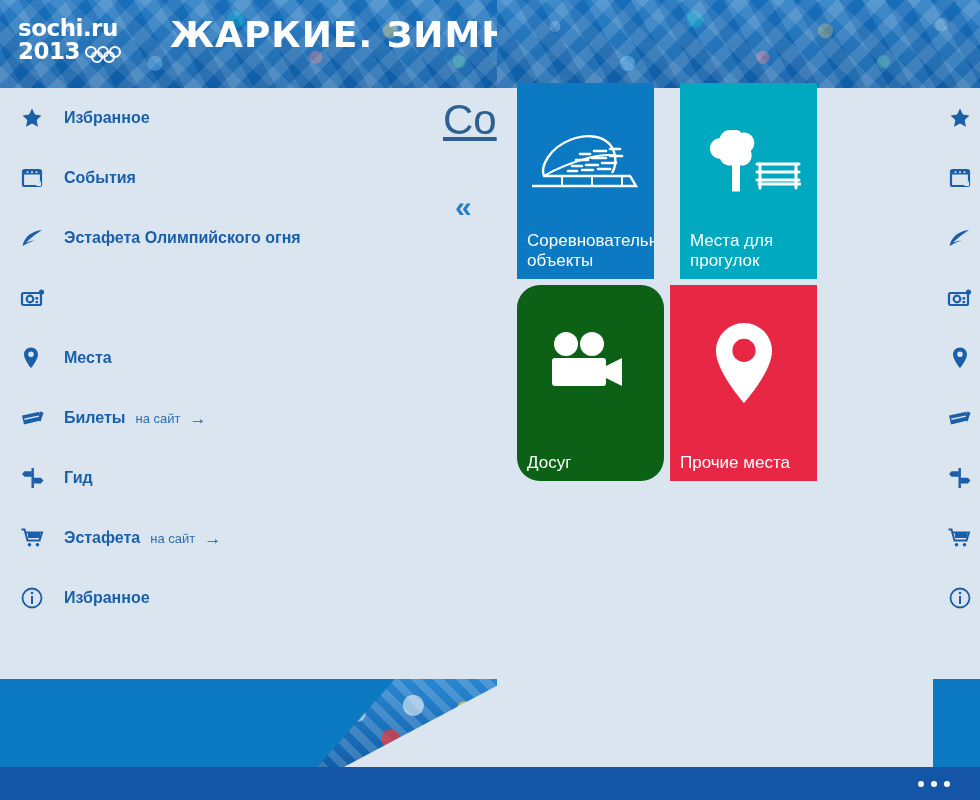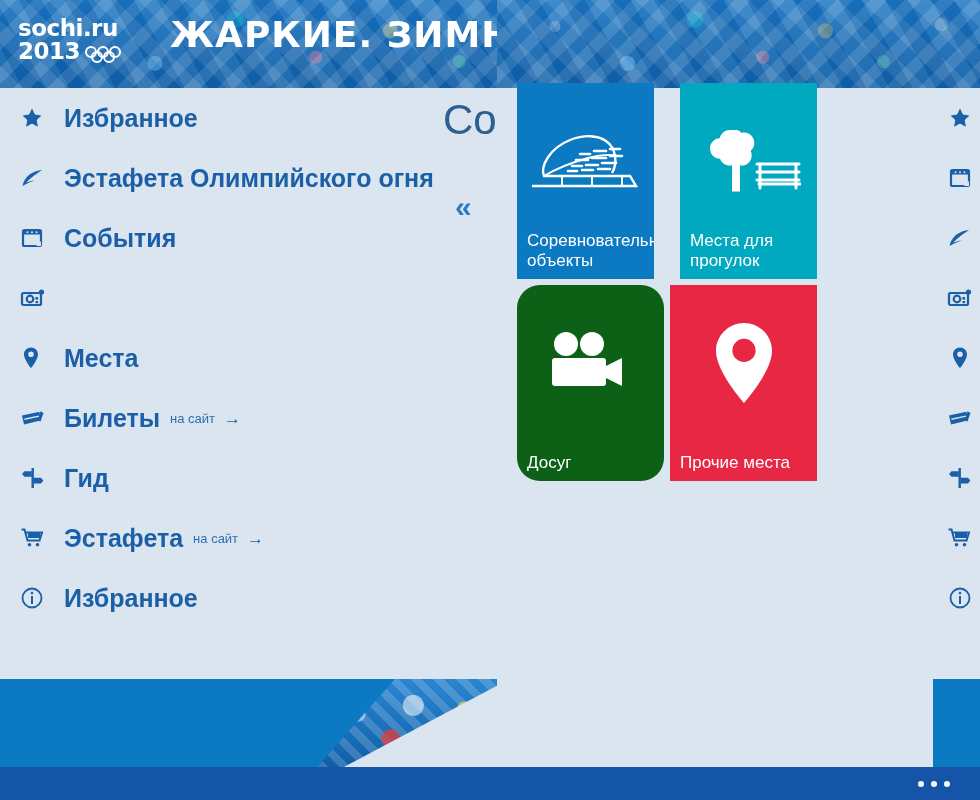--- a/index.html
+++ b/index.html
@@ -74,21 +74,21 @@
     position: relative; display: flex; align-items: center;
     height: 60px; padding-left: 20px;
     color: #1b5fa8;
   }
   .menu-item .ic {
     width: 32px; height: 28px; flex: none;
     display: flex; align-items: center; justify-content: flex-start;
     color: #1b5fa8;
   }
   .menu-item .lbl {
-    font-size: 25px; font-weight: 700; color: #1b5fa8;
+    font-size: 16px; font-weight: 700; color: #1b5fa8;
     margin-left: 12px; white-space: nowrap;
   }
   .menu-item .sub {
     font-size: 13px; font-weight: 400; color: #2c6fb5;
     margin-left: 10px; white-space: nowrap;
   }
   .menu-item .arrow {
     margin-left: 9px; font-size: 17px; color: #1b5fa8; line-height: 1;
   }
   .fav-star {
@@ -102,20 +102,21 @@
     position: absolute; left: 455px; top: 192px;
     font-size: 30px; font-weight: 700; color: #2a7cc7;
     line-height: 1;
   }
   
   .ghost-title {
     position: absolute; left: 443px; top: 96px;
     font-size: 42px; color: #2d5f92; font-weight: 400;
     white-space: nowrap;
     font-family: "Liberation Sans", sans-serif;
+    text-decoration: underline;
   }
 
   
   .bottom-band {
     position: absolute; left: 0; bottom: 33px; width: 100%; height: 88px;
     background: #0b7ac2; overflow: hidden;
   }
   .bottom-band .diag {
     position: absolute; right: 0; top: 0; width: 230px; height: 100%;
     background: #dae5ef;
@@ -230,39 +231,39 @@
         <span class="ic">
           <svg width="24" height="24" viewBox="0 0 24 24">
               <path fill="#1b5fa8" d="M12 2.6l2.9 6 6.6.9-4.8 4.6 1.2 6.6L12 17.6 6.1 20.7l1.2-6.6L2.5 9.5l6.6-.9z"></path>
             </svg>
         </span>
         <span class="lbl">Избранное</span>
       </div>
 
       <div class="menu-item">
         <span class="ic">
-          <svg width="26" height="24" viewBox="0 0 26 24">
-            <path fill="#1b5fa8" d="M22 4c-5.4.4-11.6 2.9-15.3 7.2C4.3 14 3 17 2.6 20c4.3-2.6 8.3-4.2 12-5.6-3.1.3-5.9 1-8.4 2.2 4.2-4.6 9.9-8.6 15.8-12.6z"></path>
-          </svg>
-        </span>
-        <span class="lbl">Эстафета Олимпийского огня</span>
-      </div>
-
-      <div class="menu-item">
-        <span class="ic">
           <svg width="24" height="24" viewBox="0 0 24 24">
             <rect x="3" y="4" width="18" height="16" rx="1.5" fill="none" stroke="#1b5fa8" stroke-width="2.2"></rect>
             <rect x="3" y="4" width="18" height="4.5" fill="#1b5fa8"></rect>
             <circle cx="7.5" cy="6.2" r="1" fill="#dae5ef"></circle>
               <circle cx="12" cy="6.2" r="1" fill="#dae5ef"></circle>
               <circle cx="16.5" cy="6.2" r="1" fill="#dae5ef"></circle>
             <path d="M21 15l-5 5h5z" fill="#dae5ef"></path>
           </svg>
         </span>
         <span class="lbl">События</span>
+      </div>
+
+      <div class="menu-item">
+        <span class="ic">
+          <svg width="26" height="24" viewBox="0 0 26 24">
+            <path fill="#1b5fa8" d="M22 4c-5.4.4-11.6 2.9-15.3 7.2C4.3 14 3 17 2.6 20c4.3-2.6 8.3-4.2 12-5.6-3.1.3-5.9 1-8.4 2.2 4.2-4.6 9.9-8.6 15.8-12.6z"></path>
+          </svg>
+        </span>
+        <span class="lbl">Эстафета Олимпийского огня</span>
       </div>
 
       <div class="menu-item">
         <span class="ic">
           <svg width="26" height="24" viewBox="0 0 26 24">
             <rect x="2" y="7" width="19" height="12" rx="1.5" fill="none" stroke="#1b5fa8" stroke-width="2.2"></rect>
             <circle cx="10" cy="13" r="3.3" fill="none" stroke="#1b5fa8" stroke-width="2.2"></circle>
             <rect x="15.5" y="11" width="2.6" height="2.6" fill="#1b5fa8"></rect>
             <rect x="15.5" y="15" width="2.6" height="2.2" fill="#1b5fa8"></rect>
             <circle cx="21.5" cy="6" r="2.6" fill="#1b5fa8"></circle>

